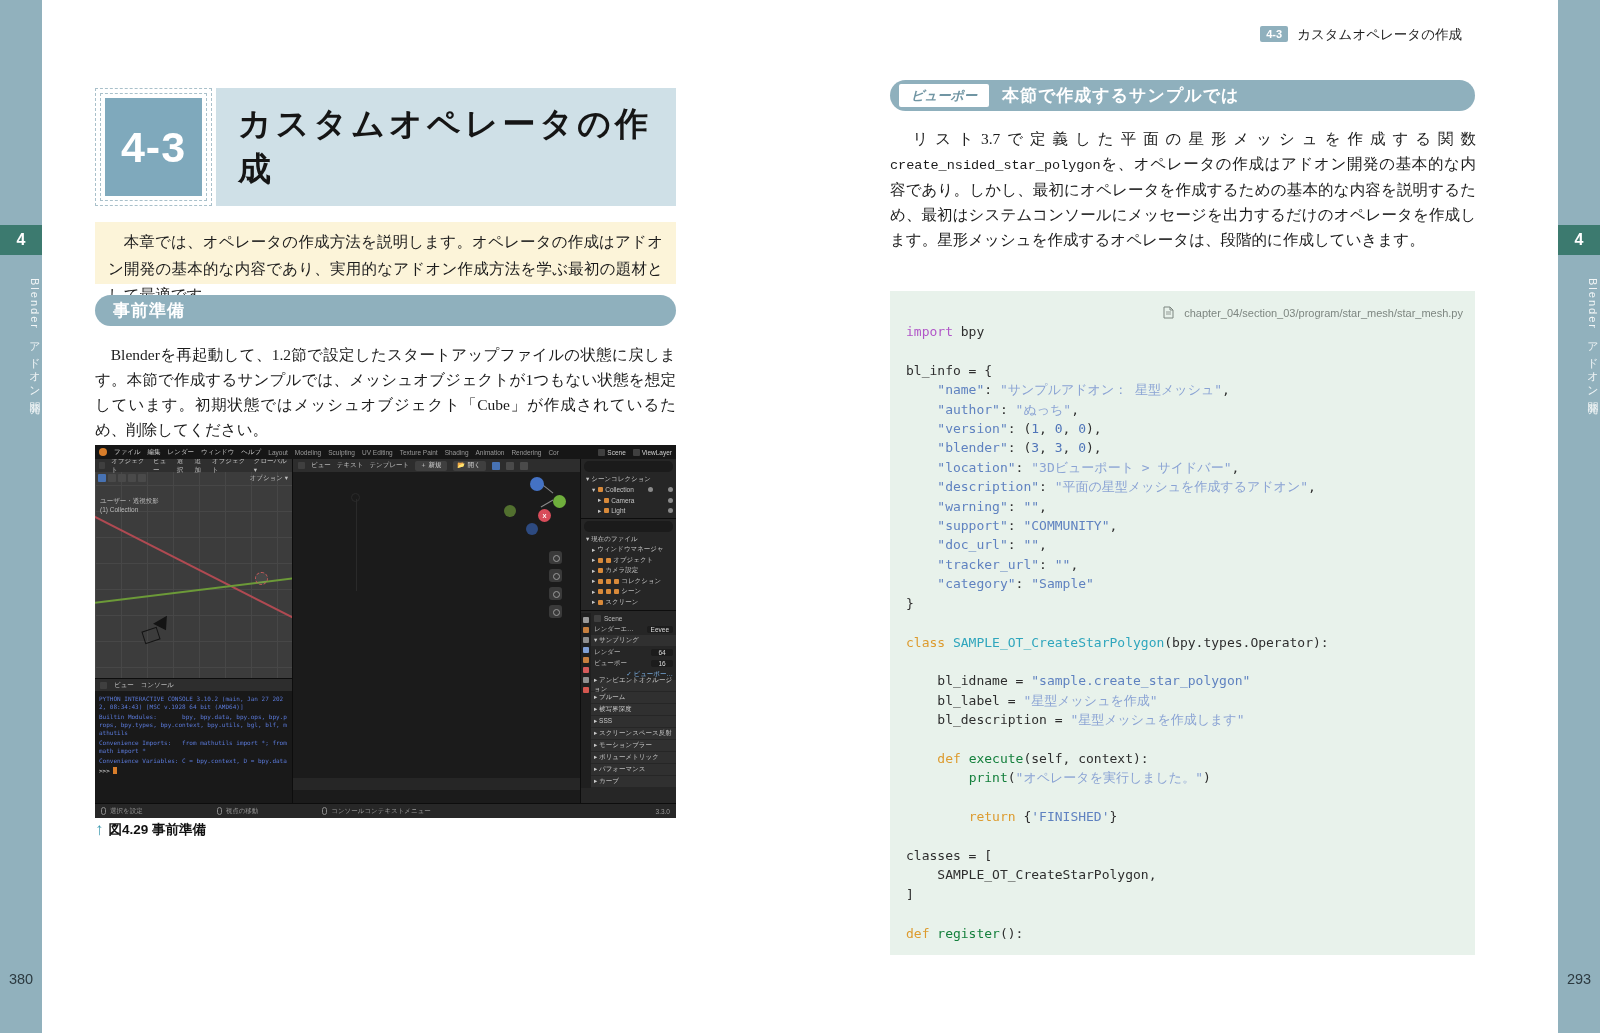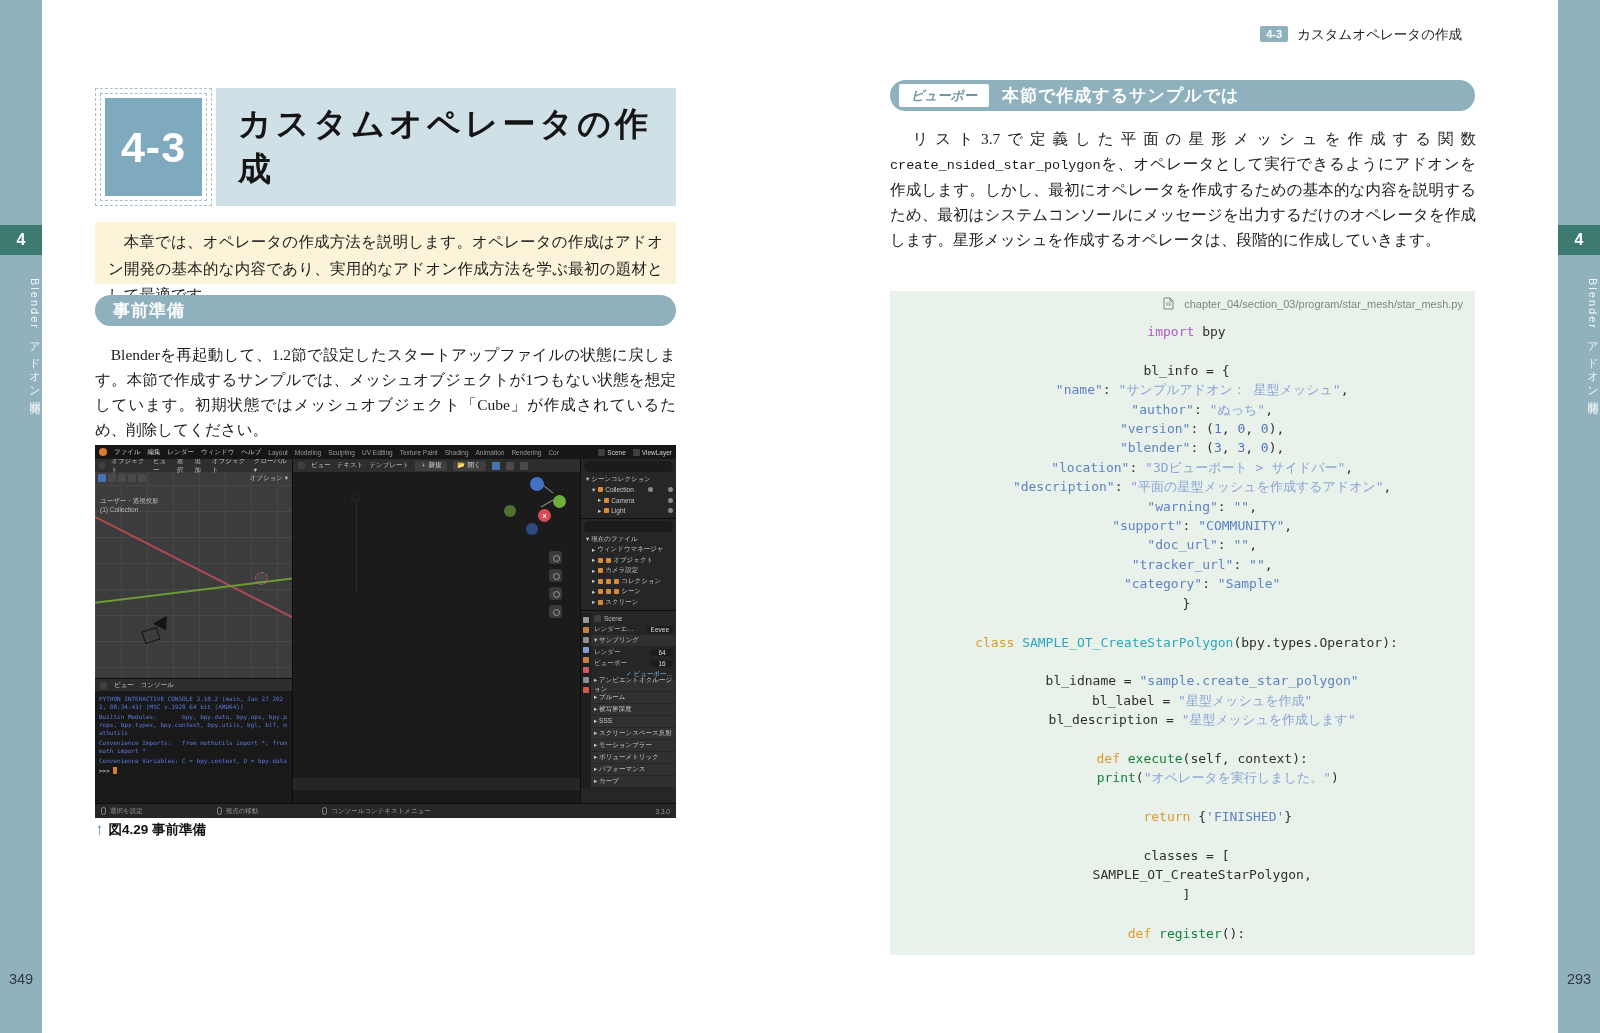--- a/index.html
+++ b/index.html
@@ -57,25 +57,25 @@
     padding:2.5px 12px; border-radius:2px; margin-right:13px; }
   .prog-title { font-size:17px; font-weight:bold; letter-spacing:1px; color:#fff; }
 
   .rp-para { position:absolute; left:890px; top:126px; width:586px; }
   .rp-para .inline-code { font-family:Liberation Mono, monospace; font-size:13.5px; }
 
   .listing-tab { position:absolute; left:890px; top:266px; height:25px; background:#179b52;
     color:#fff; font-size:13px; font-weight:bold; display:inline-flex; align-items:center;
     padding:0 16px; border-radius:3px 10px 0 0; letter-spacing:.5px; }
   .code-block { position:absolute; left:890px; top:291px; width:585px; height:664px; background:#e8f2eb; }
-  .code-path { position:absolute; top:6px; right:12px; display:flex; align-items:center; gap:10px;
+  .code-path { position:absolute; top:15px; right:12px; display:flex; align-items:center; gap:10px;
     font-size:11px; color:#7d8680; }
   .code-lines { position:absolute; top:31px; left:16px; right:8px;
     font-family:"DejaVu Sans Mono","Liberation Mono",monospace; font-size:13px; line-height:19.4px;
-    white-space:pre; color:#2e2e2e;text-align:center; }
+    white-space:pre; color:#2e2e2e; }
   .code-lines .p    { color:#2e2e2e; }
   .code-lines .kw   { color:#dd9b2e; }
   .code-lines .kw2  { color:#b157c8; }
   .code-lines .fn   { color:#15803d; }
   .code-lines .cls  { color:#2fa6bd; }
   .code-lines .str  { color:#5f82c0; }
   .code-lines .strj { color:#8aa3d4; }
   .code-lines .num  { color:#4f74b8; }
 
   
@@ -181,21 +181,21 @@
 </head>
 <body>
 
 <div class="spread">
 
   <div class="strip strip-left">
     <div class="strip-tab">4</div>
     <div class="strip-label">
         <span>Blender アドオン開発</span>
       </div>
-    <div class="strip-page">349</div>
+    <div class="strip-page">380</div>
   </div>
 
   <div class="strip strip-right">
     <div class="strip-tab">4</div>
     <div class="strip-label">
         <span>Blender アドオン開発</span>
       </div>
     <div class="strip-page">293</div>
   </div>
 
@@ -463,21 +463,21 @@
 
   <div class="run-header">
     <span class="run-badge">4-3</span><span class="run-title">カスタムオペレータの作成</span>
   </div>
 
   <div class="pill pill-right">
     <span class="prog-badge">ビューポー</span>
     <span class="prog-title">本節で作成するサンプルでは</span>
   </div>
 
-  <p class="body-para rp-para"><span>　リスト3.7で定義した平面の星形メッシュを作成する関数</span><span class="inline-code">create_nsided_star_polygon</span><span>を、オペレータとして実行できるようにアドオンを作成します。しかし、最初にオペレータを作成するための基本的な内容を説明するため、最初はシステムコンソールにメッセージを出力するだけのオペレータを作成します。星形メッシュを作成するオペレータは、段階的に作成していきます。</span></p>
+  <p class="body-para rp-para"><span>　リスト3.7で定義した平面の星形メッシュを作成する関数</span><span class="inline-code">create_nsided_star_polygon</span><span>を、オペレータの作成はアドオン開発の基本的な内容であり。しかし、最初にオペレータを作成するための基本的な内容を説明するため、最初はシステムコンソールにメッセージを出力するだけのオペレータを作成します。星形メッシュを作成するオペレータは、段階的に作成していきます。</span></p>
 
 
   <div class="code-block">
     <div class="code-path">
       <svg class="file-icon-svg" width="11" height="13" viewBox="0 0 11 13">
         <path d="M1 1 h6 l3 3 v8 h-9 z" fill="none" stroke="#7d8680" stroke-width="1"></path>
         <path d="M7 1 v3 h3" fill="none" stroke="#7d8680" stroke-width="1"></path>
         <line x1="3" y1="6" x2="8" y2="6" stroke="#7d8680" stroke-width="0.8"></line>
         <line x1="3" y1="8" x2="8" y2="8" stroke="#7d8680" stroke-width="0.8"></line>
       </svg>

